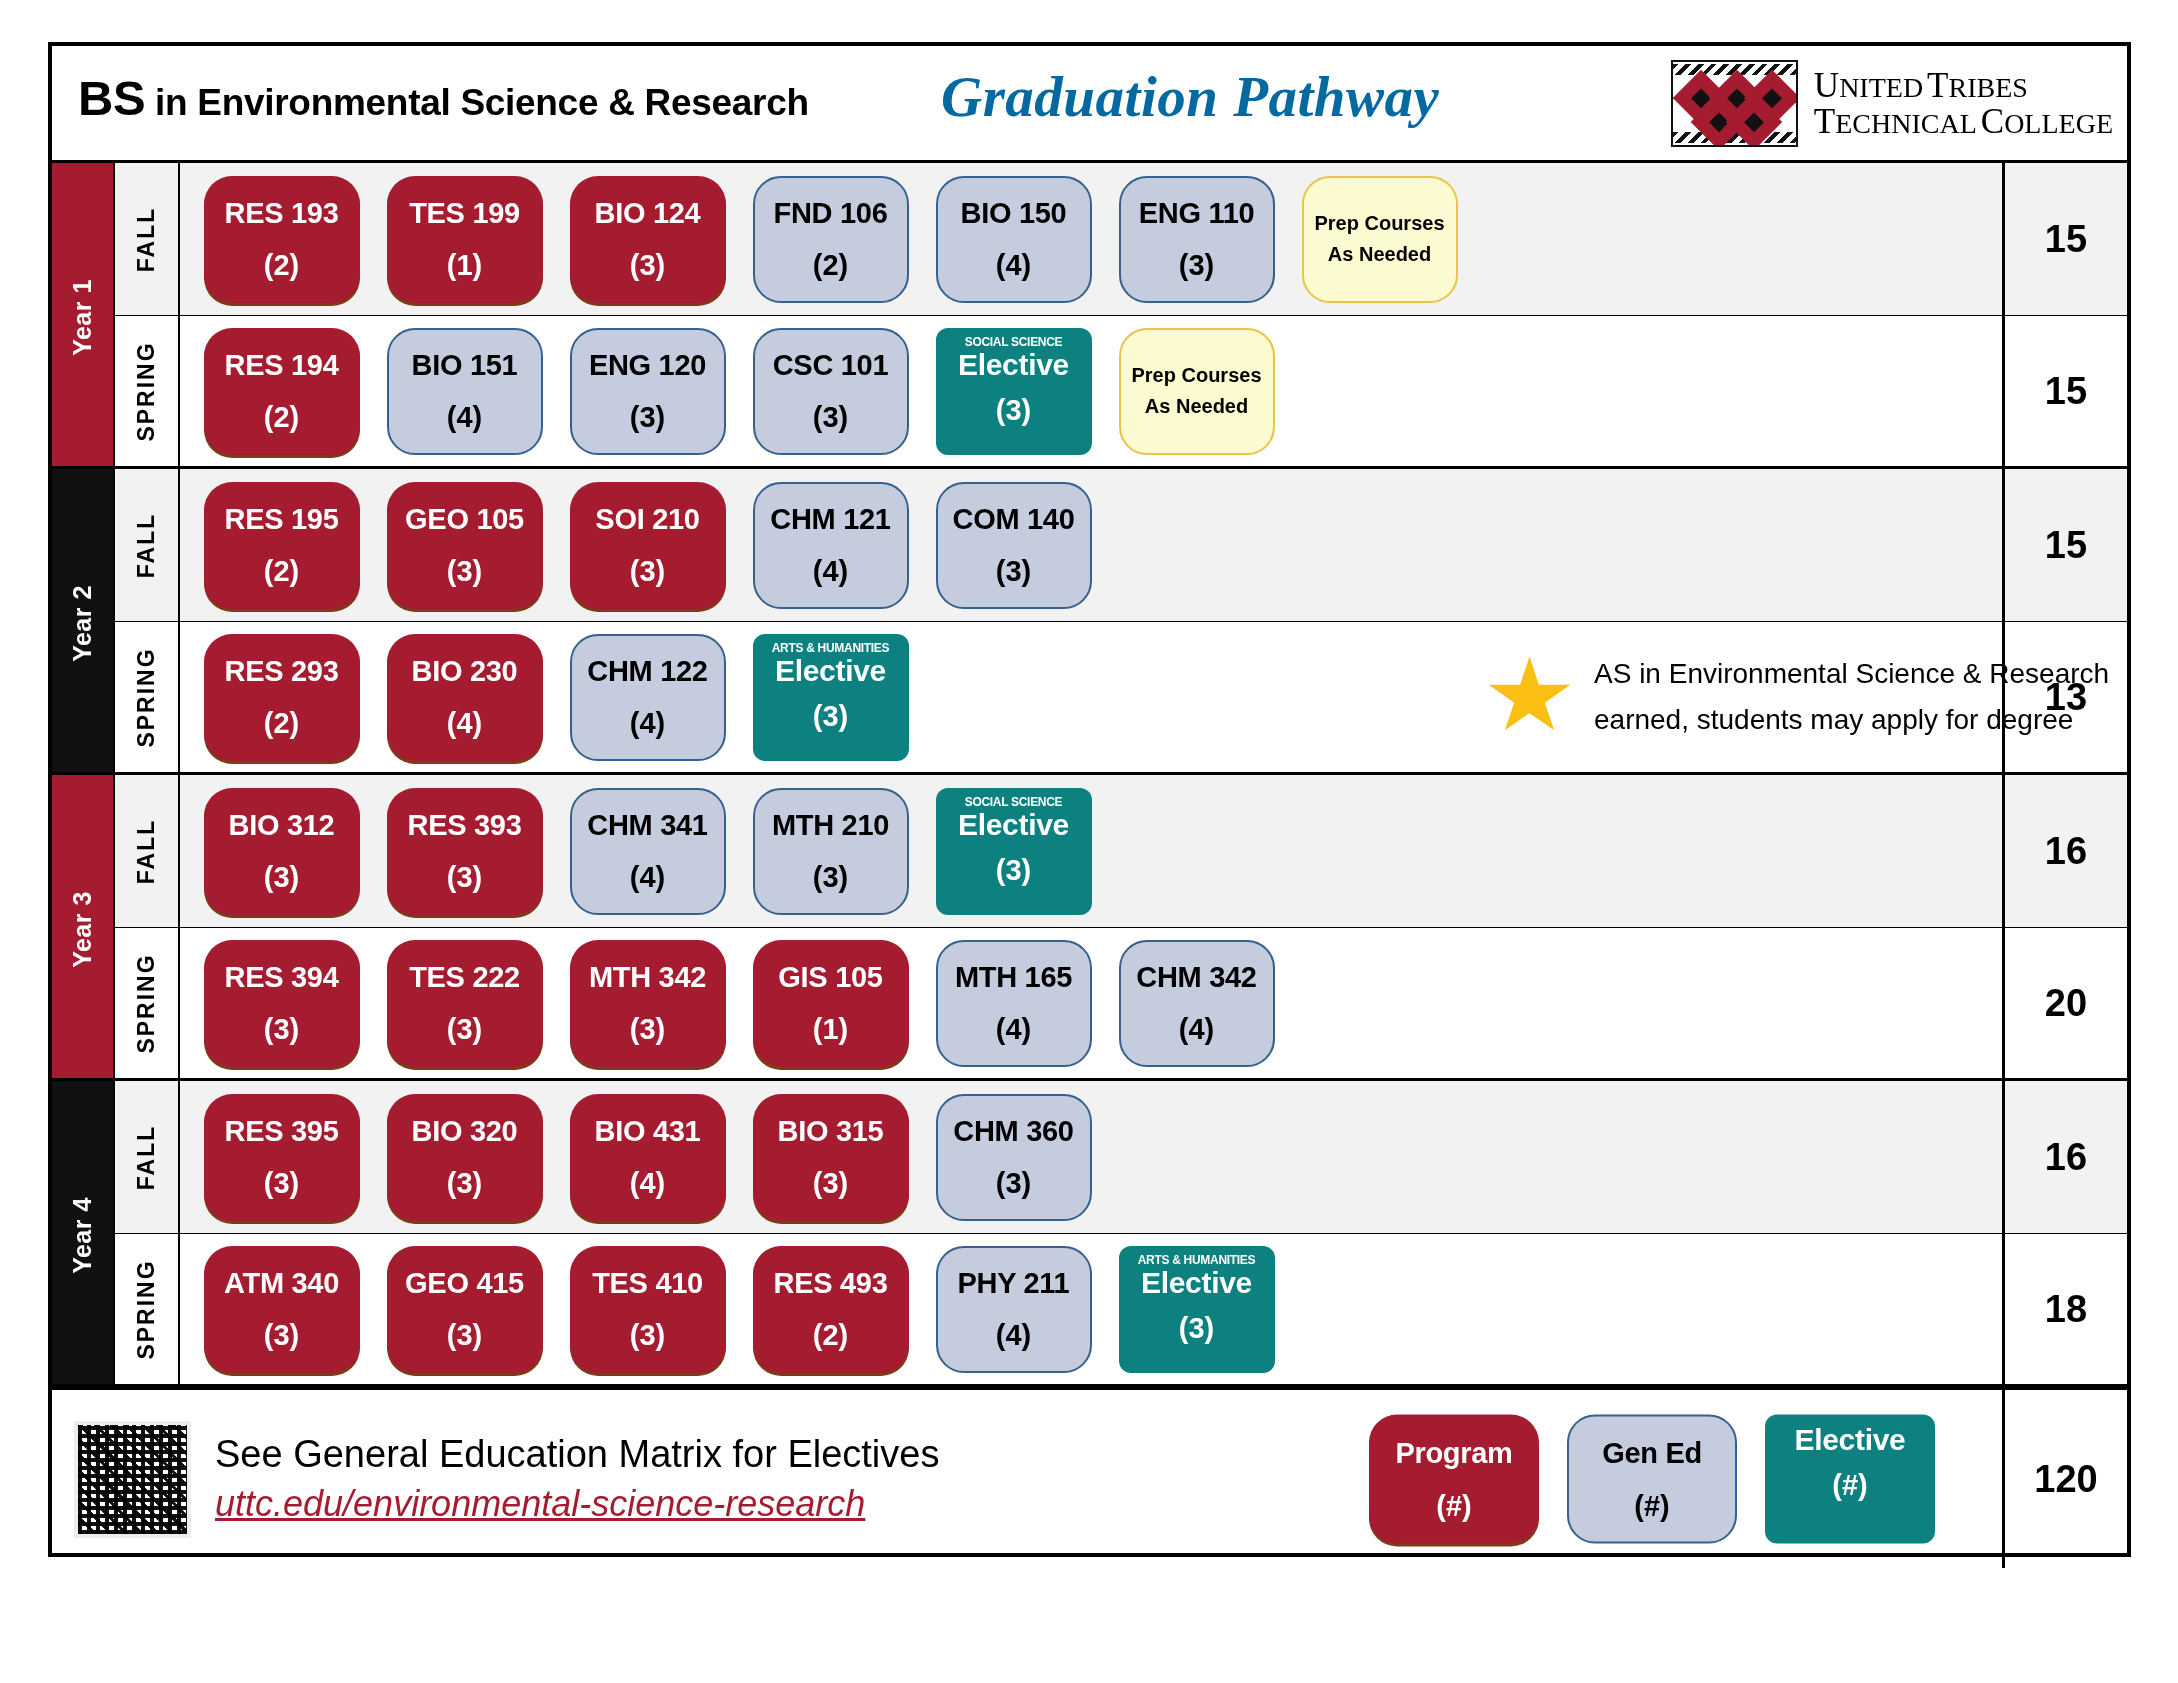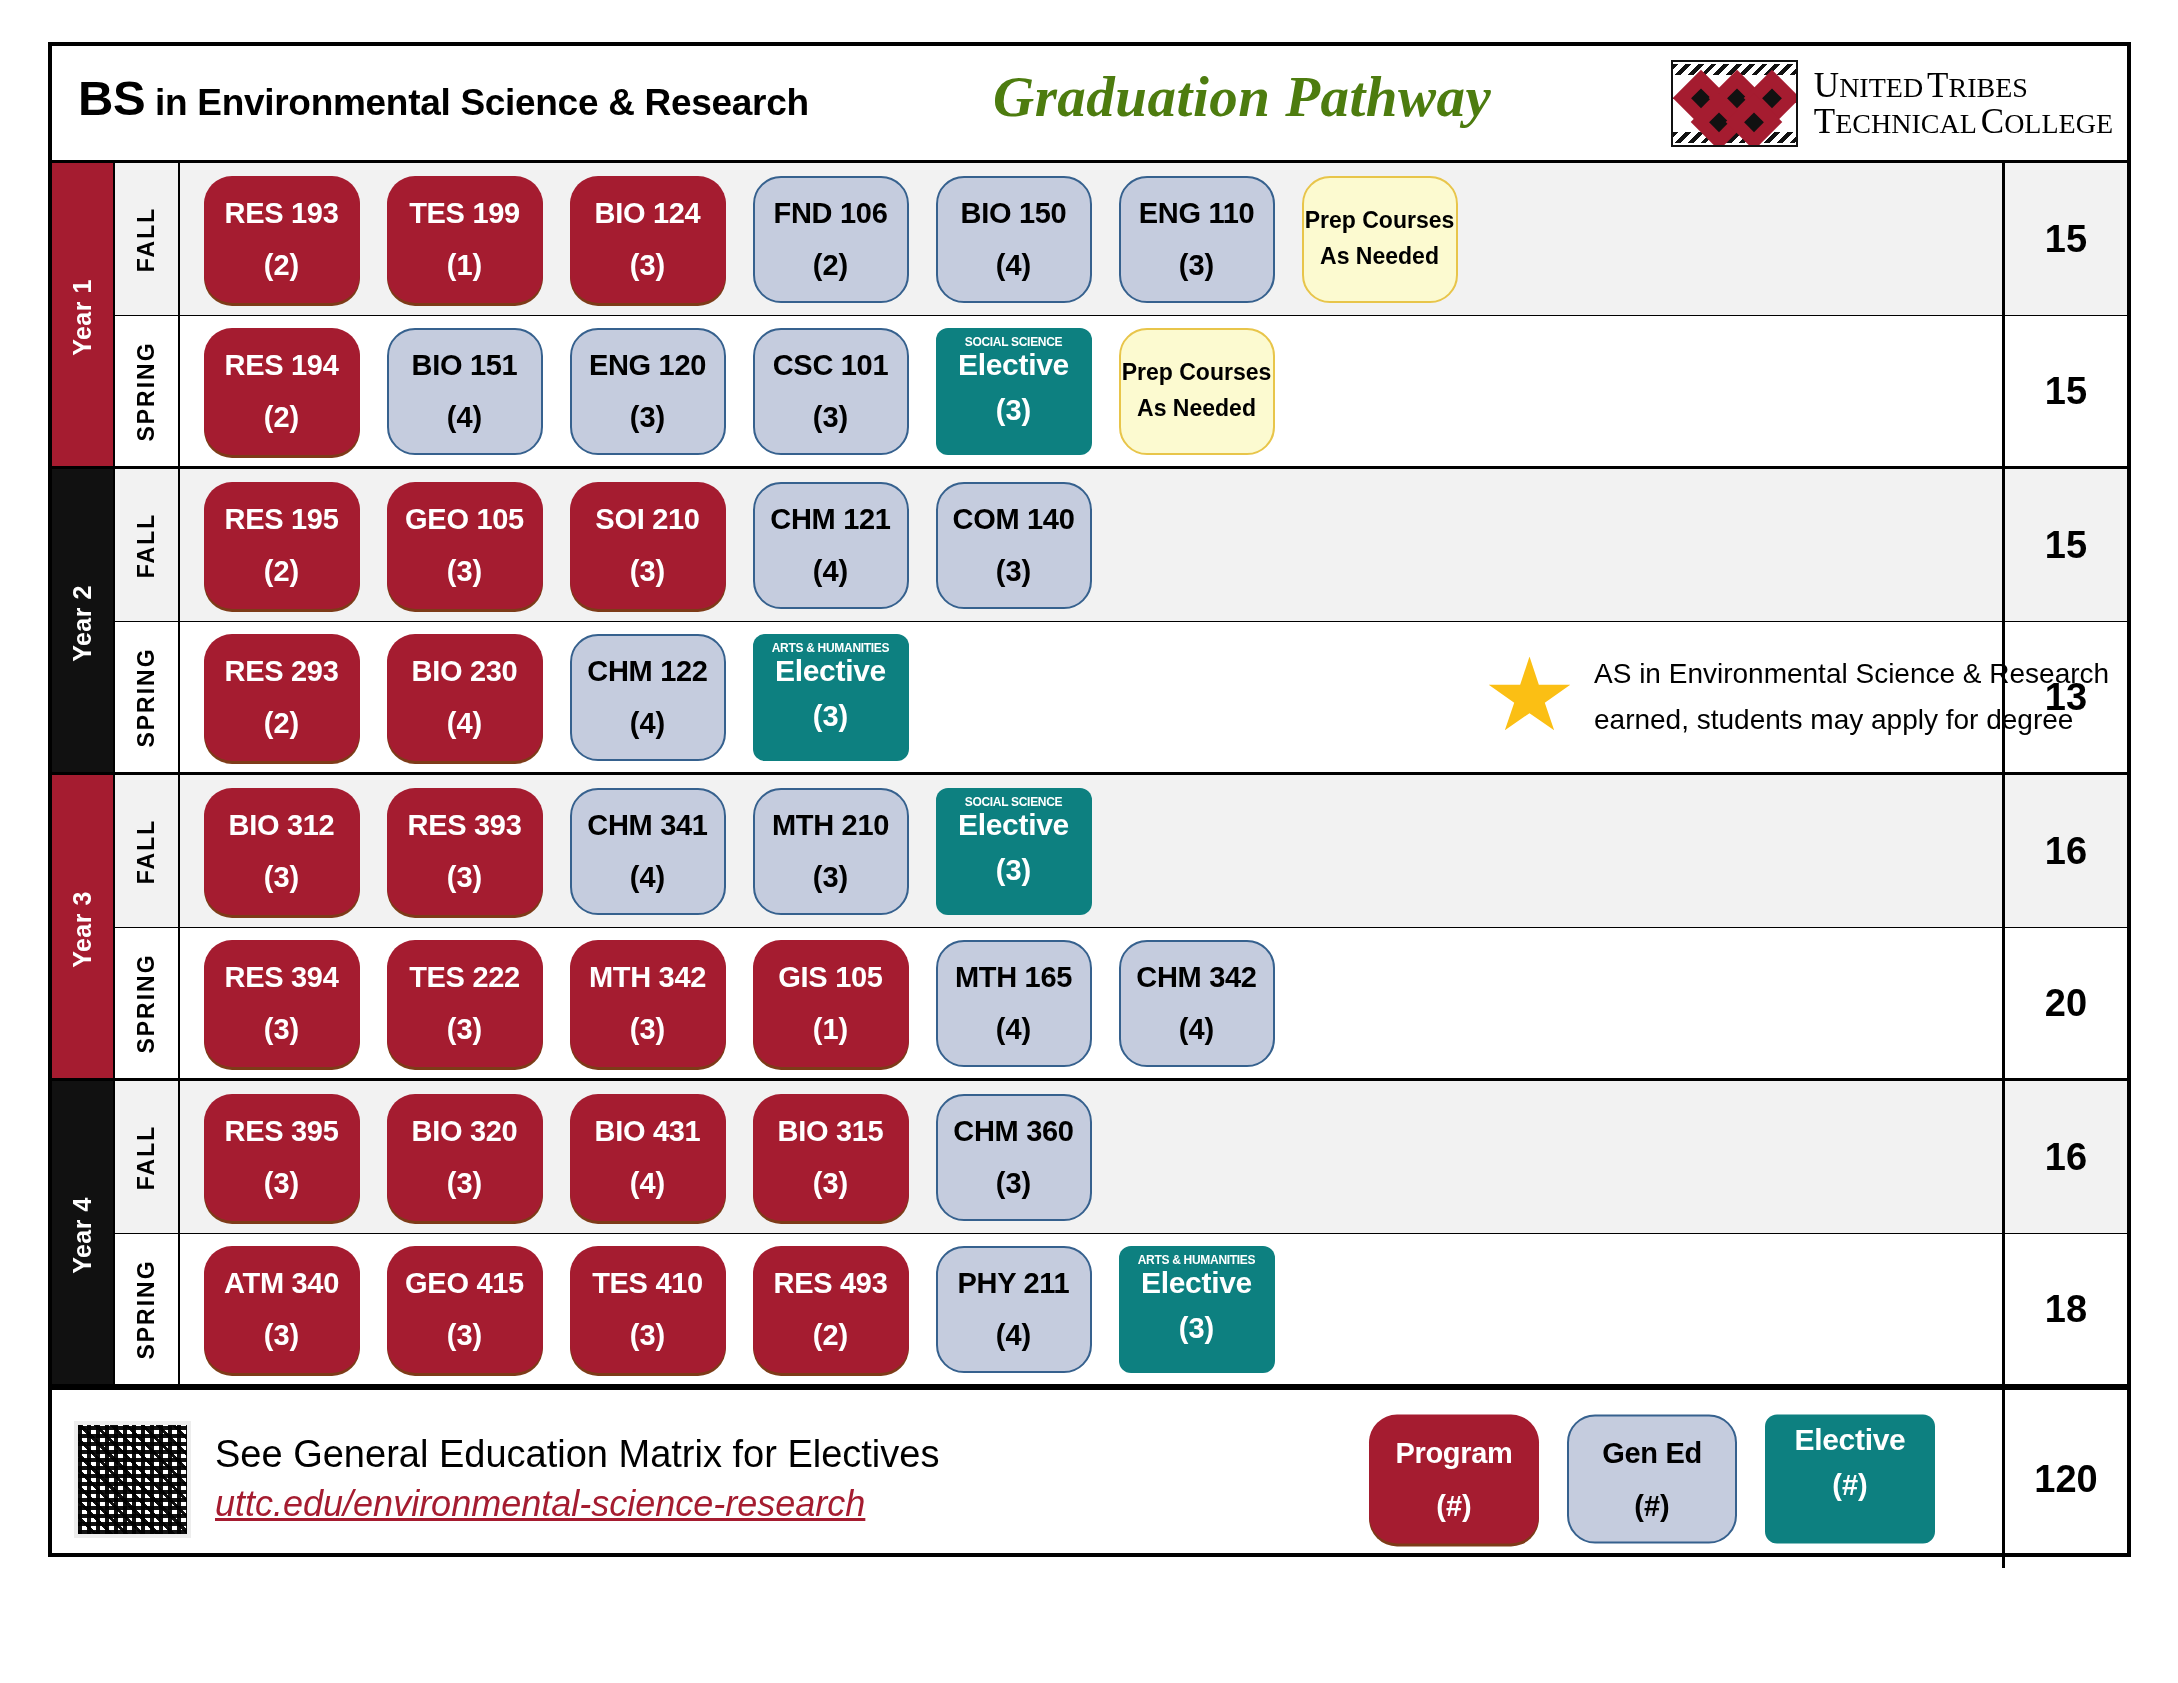--- a/index.html
+++ b/index.html
@@ -44,27 +44,27 @@
     letter-spacing: -0.5px;
   }
   .hdr-title .rest {
     font-size: 37px;
     font-weight: bold;
     color: #000000;
     letter-spacing: -0.3px;
   }
   .hdr-sub {
     position: absolute;
-    left: 941px;
+    left: 889px;
     top: 18px;
     font-family: "Liberation Serif", serif;
     font-style: italic;
     font-size: 57px;
     font-weight: bold;
-    color: #4d7c0f;
+    color: #0369a1;
     letter-spacing: 0.5px;
     white-space: nowrap;
   }
   .hdr-logo {
     position: absolute;
     right: 14px;
     top: 14px;
     display: flex;
     align-items: center;
     gap: 16px;
@@ -247,21 +247,21 @@
     font-size: 29px;
     margin-top: 14px;
   }
   .box.prep {
     background: #FCFAD0;
     border: 2px solid #E8C54A;
     color: #000000;
     justify-content: center;
   }
   .box.prep .line {
-    font-size: 23px;
+    font-size: 20px;
     font-weight: bold;
     line-height: 1.55;
   }
 
   
   .starnote {
     position: absolute;
     left: 1307px;
     top: 50%;
     transform: translateY(-50%);

